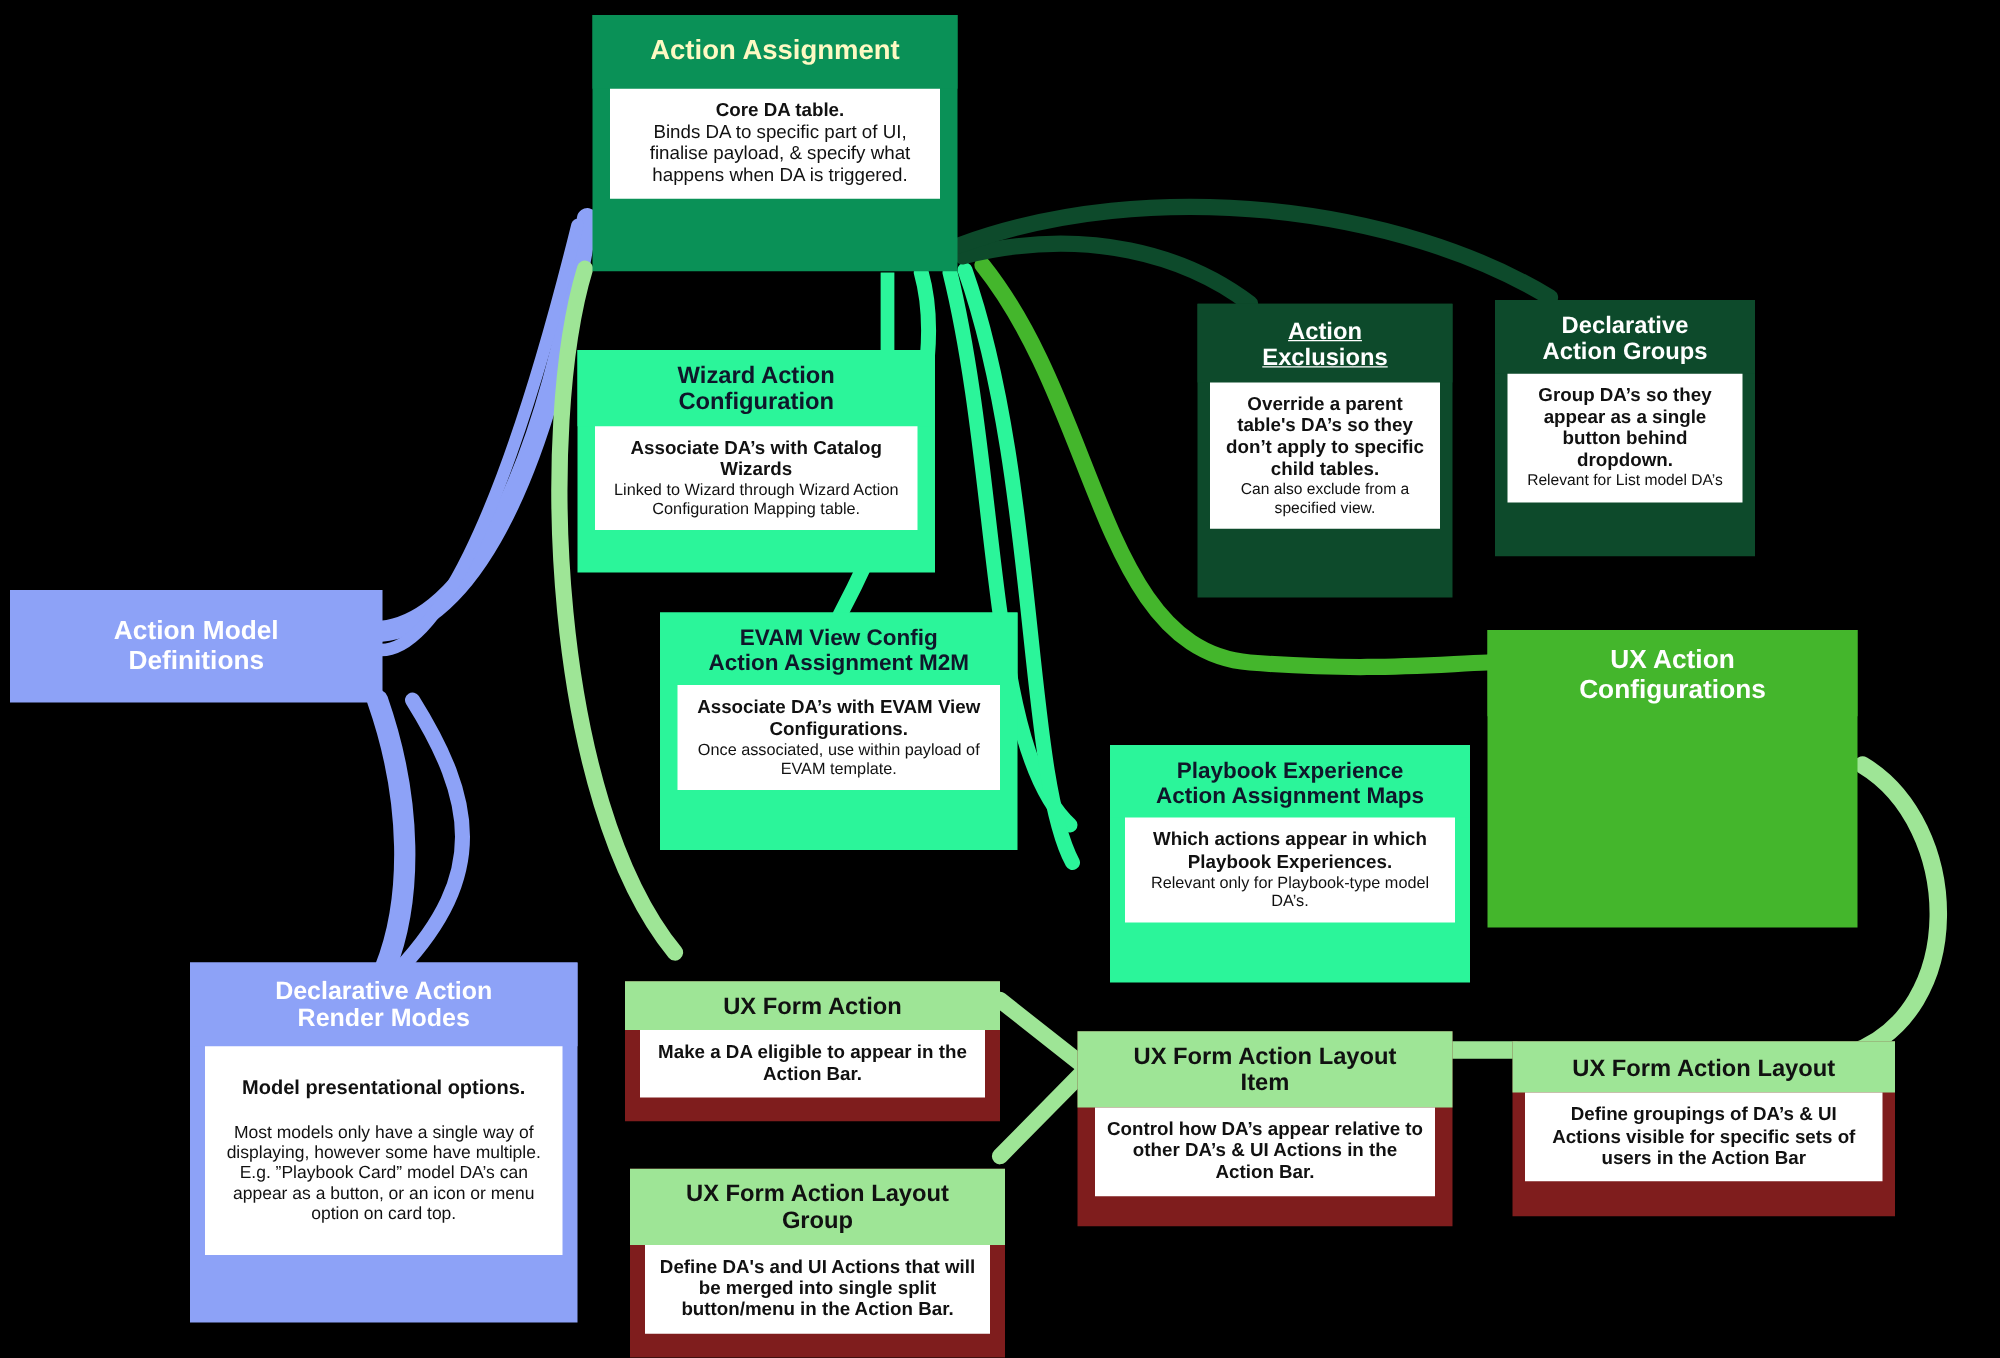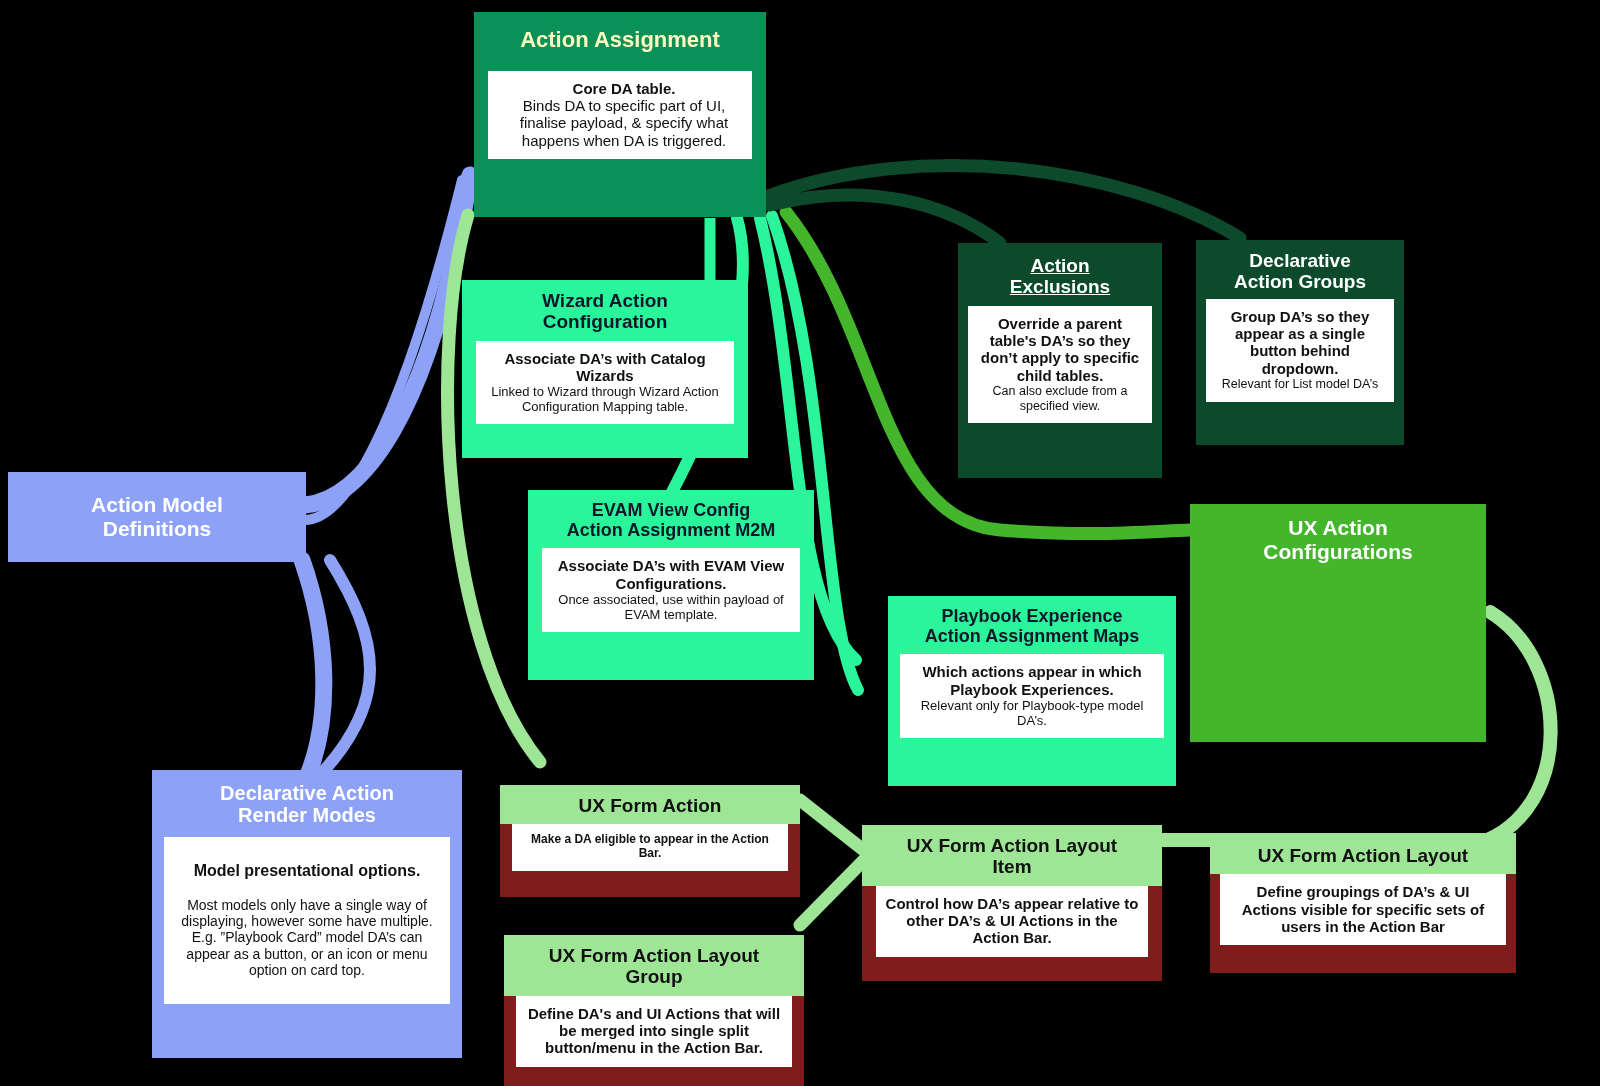--- a/index.html
+++ b/index.html
@@ -156,21 +156,21 @@
     </div>
     <div class="body" style="font-size:14px;margin:0 12px 8px;white-space:pre-line;">
       <span class="lead" style="font-size:16px;">Model presentational options.</span>
       <span class="sub" style="font-size:14px;">Most models only have a single way of displaying, however some have multiple.
 E.g. ”Playbook Card” model DA’s can appear as a button, or an icon or menu option on card top.</span>
     </div>
   </div>
 
   <div class="node lite" style="left:500px;top:748px;width:300px;height:112px;">
     <div class="hdr" style="font-size:19px;padding:10px 8px 8px;">UX Form Action</div>
-    <div class="body" style="font-size:12px;margin:0 12px 10px;">
+    <div class="body" style="font-size:15px;margin:0 12px 10px;">
       <span class="lead">Make a DA eligible to appear in the Action Bar.</span>
     </div>
   </div>
 
   <div class="node lite" style="left:504px;top:898px;width:300px;height:166px;">
     <div class="hdr" style="font-size:19px;padding:10px 8px 8px;">
       <span>UX Form Action Layout</span><br>
       <span>Group</span>
     </div>
     <div class="body" style="font-size:15px;margin:0 12px 10px;">

